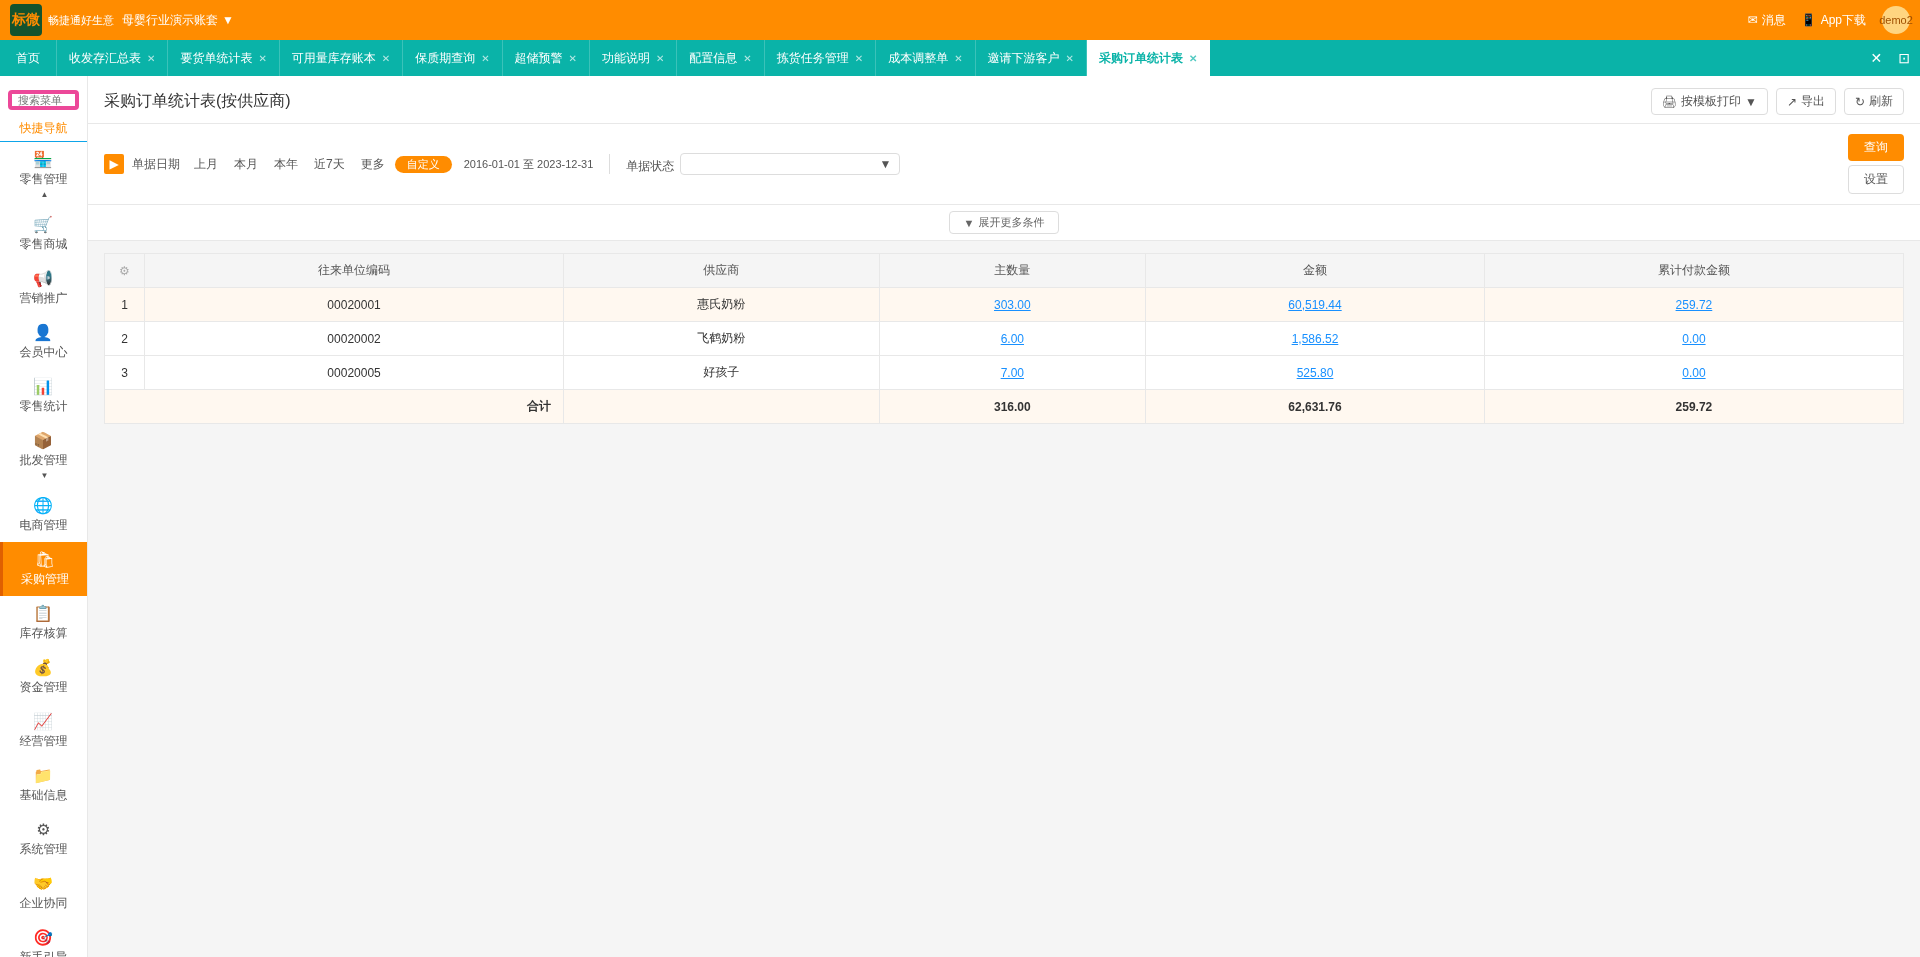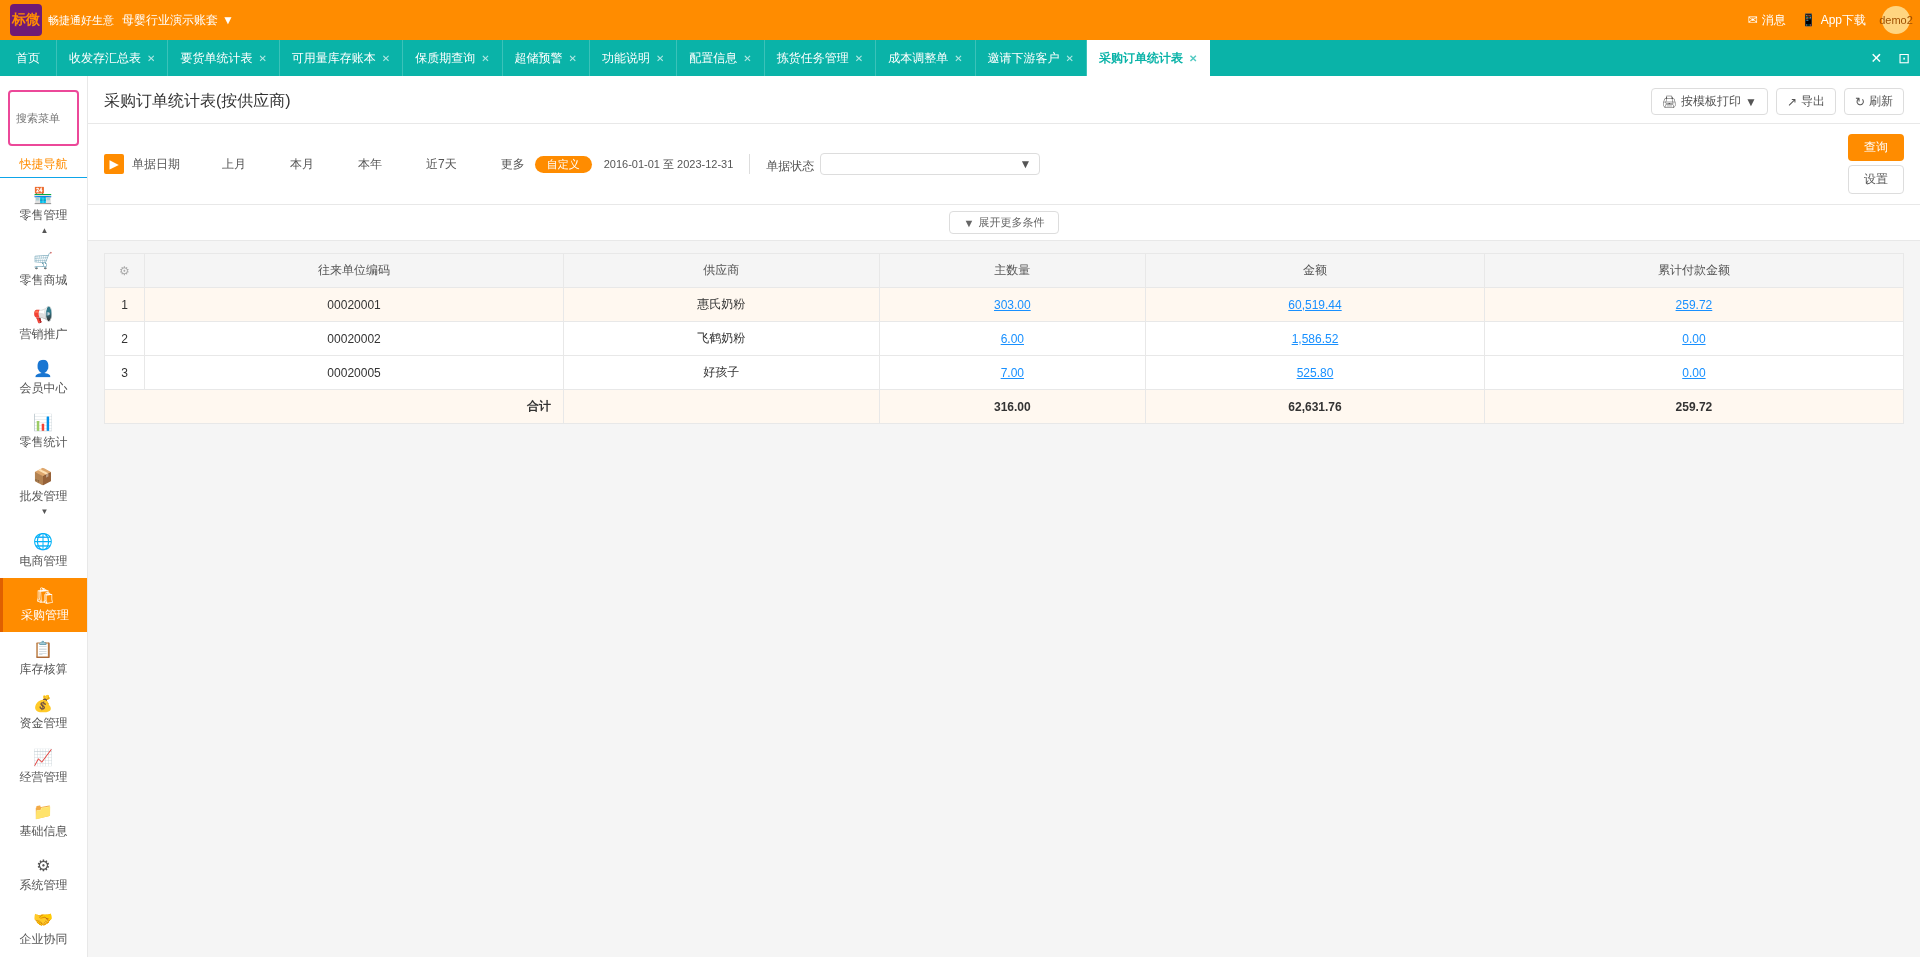--- a/index.html
+++ b/index.html
@@ -2,21 +2,21 @@
 <html><head>
   <meta charset="utf-8">
   <style>
     * { margin: 0; padding: 0; box-sizing: border-box; }
     body { font-family: 'Microsoft YaHei', Arial, sans-serif; font-size: 12px; background: #f5f5f5; color: #333; width: 1920px; min-height: 957px; overflow-x: hidden; }
 
     
     .top-bar { height: 40px; background: #ff8c00; display: flex; align-items: center; padding: 0 10px; justify-content: space-between; }
     .top-bar-left { display: flex; align-items: center; gap: 8px; }
     .logo-area { display: flex; align-items: center; gap: 6px; }
-    .logo-icon { width: 32px; height: 32px; background: #701a75; border-radius: 4px; display: flex; align-items: center; justify-content: center; }
+    .logo-icon { width: 32px; height: 32px; background: #14532d; border-radius: 4px; display: flex; align-items: center; justify-content: center; }
     .logo-icon span { color: #ff8c00; font-weight: bold; font-size: 14px; }
     .logo-text { color: #fff; font-size: 11px; line-height: 1.3; }
     .top-bar-title { color: #fff; font-size: 12px; display: flex; align-items: center; gap: 4px; }
     .top-bar-right { display: flex; align-items: center; gap: 16px; color: #fff; font-size: 12px; }
     .top-bar-right .icon-btn { display: flex; align-items: center; gap: 4px; cursor: pointer; }
     .avatar { width: 28px; height: 28px; border-radius: 50%; background: #ffd580; display: flex; align-items: center; justify-content: center; font-size: 11px; color: #a05000; }
 
     
     .nav-tabs { height: 36px; background: #0ab3a8; display: flex; align-items: center; padding: 0; overflow: hidden; }
     .nav-tab { height: 36px; padding: 0 12px; display: flex; align-items: center; color: #fff; font-size: 12px; cursor: pointer; white-space: nowrap; border-right: 1px solid rgba(255,255,255,0.2); position: relative; }
@@ -45,21 +45,21 @@
     .page-header-actions { display: flex; align-items: center; gap: 8px; }
     .btn-template { background: #fff; border: 1px solid #ddd; padding: 4px 10px; border-radius: 4px; cursor: pointer; font-size: 12px; display: flex; align-items: center; gap: 4px; color: #555; }
     .btn-export { background: #fff; border: 1px solid #ddd; padding: 4px 10px; border-radius: 4px; cursor: pointer; font-size: 12px; display: flex; align-items: center; gap: 4px; color: #555; }
     .btn-refresh { background: #fff; border: 1px solid #ddd; padding: 4px 10px; border-radius: 4px; cursor: pointer; font-size: 12px; display: flex; align-items: center; gap: 4px; color: #555; }
 
     
     .filter-bar { background: #fff; padding: 10px 16px; border-bottom: 1px solid #e8e8e8; display: flex; align-items: center; flex-wrap: wrap; gap: 8px; }
     .filter-toggle { width: 20px; height: 20px; background: #ff8c00; color: #fff; border-radius: 2px; display: flex; align-items: center; justify-content: center; cursor: pointer; font-size: 12px; flex-shrink: 0; }
     .filter-label { color: #555; font-size: 12px; }
     .filter-date-btns { display: flex; gap: 4px; align-items: center; }
-    .filter-date-btn { padding: 2px 6px; border: none; background: none; cursor: pointer; color: #555; font-size: 12px; margin-left: 28px; }
+    .filter-date-btn { padding: 2px 6px; border: none; background: none; cursor: pointer; color: #555; font-size: 12px; }
     .custom-badge { background: #ff8c00; color: #fff; padding: 1px 12px; border-radius: 10px; font-size: 11px; }
     .filter-select-group { display: flex; align-items: flex-end; gap: 6px; }
     .filter-select-label { color: #555; font-size: 12px; white-space: nowrap; }
     .filter-select { border: 1px solid #ddd; padding: 3px 8px; border-radius: 4px; font-size: 12px; color: #555; background: #fff; min-width: 200px; cursor: pointer; display: flex; align-items: center; justify-content: space-between; }
     .filter-input { border: 1px solid #ddd; padding: 3px 8px; border-radius: 4px; font-size: 12px; color: #555; background: #fff; min-width: 200px; }
     .filter-more-dots { color: #aaa; cursor: pointer; }
     .btn-query { background: #ff8c00; color: #fff; border: none; padding: 5px 16px; border-radius: 4px; cursor: pointer; font-size: 12px; }
     .btn-settings { background: #fff; border: 1px solid #ddd; padding: 5px 12px; border-radius: 4px; cursor: pointer; font-size: 12px; color: #555; }
     .filter-actions-right { margin-left: auto; display: flex; flex-direction: column; gap: 4px; }
 
@@ -74,21 +74,21 @@
     .data-table td { border: 1px solid #e8e8e8; padding: 8px 12px; font-size: 12px; color: #333; text-align: center; }
     .data-table tr:nth-child(1) td { background: #fff8f0; }
     .data-table tr:nth-child(2) td, .data-table tr:nth-child(3) td { background: #fff; }
     .link-val { color: #1890ff; text-decoration: underline; cursor: pointer; }
     .settings-icon { color: #aaa; cursor: pointer; }
     .footer-row td { background: #fff8f0 !important; font-weight: bold; color: #333; }
     .footer-row td:first-child { text-align: right; }
 
     
     .sidebar-search { padding: 6px 8px; }
-    .sidebar-search input { width: 100%; border: 2px solid #ec4899; border-radius: 4px; padding: 20px 6px; font-size: 11px; }
+    .sidebar-search input { width: 100%; border: 4px solid #ec4899; border-radius: 4px; padding: 0 6px; font-size: 11px; }
 
     
     .quick-nav { padding: 4px 6px; text-align: center; color: #ff8c00; font-size: 12px; cursor: pointer; border-bottom: 1px solid #0ea5e9; }
   </style>
 </head>
 <body>
 
 <div class="top-bar">
   <div class="top-bar-left">
     <div class="logo-area">

